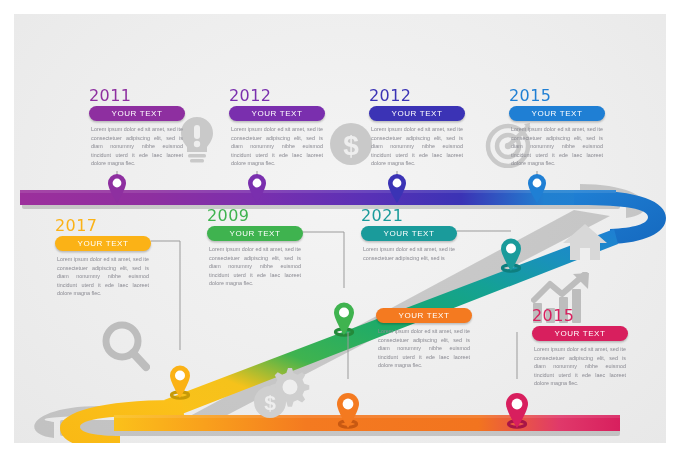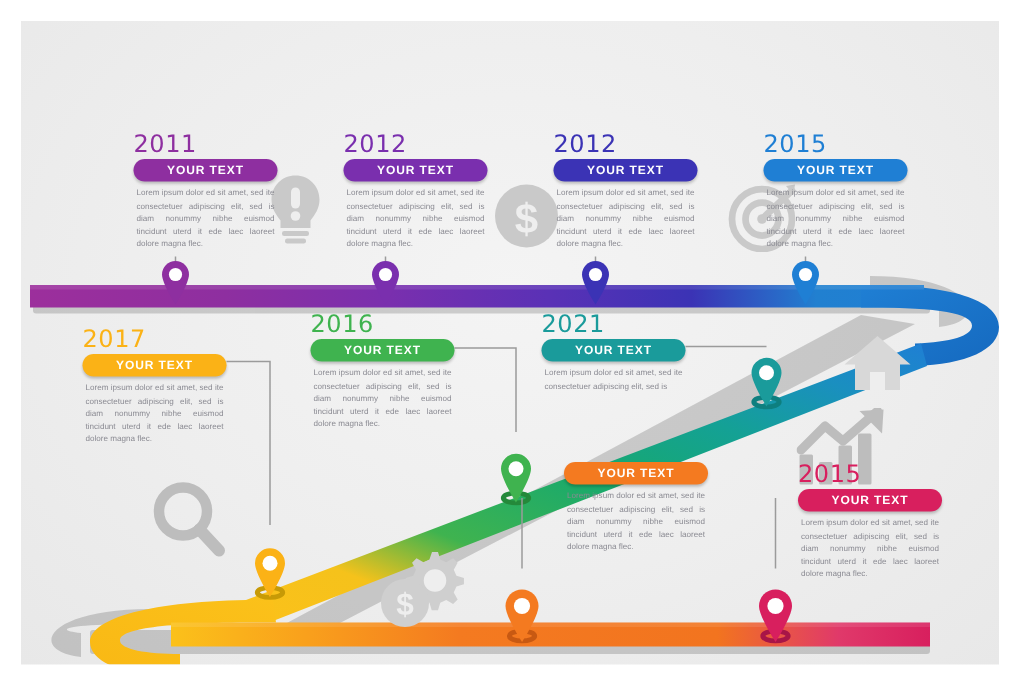--- a/index.html
+++ b/index.html
@@ -33,21 +33,21 @@
     line-height: 1;
     margin-bottom: 2px;
     font-family: "DejaVu Sans", sans-serif;
   }
   .pill {
     height: 15px;
     border-radius: 8px;
     display: flex; align-items: center; justify-content: center;
     color: #fff;
     font-size: 8px;
-    font-weight: 700;
+    font-weight: 400;
     letter-spacing: .6px;
     box-shadow: 0 1.5px 2px rgba(0,0,0,.22);
     text-align: right;
   }
   .body {
     margin-top: 4px;
     font-size: 5.4px;
     line-height: 1.58;
     color: #8a8a92;
     text-align: justify;
@@ -263,21 +263,21 @@
       <div class="body">Lorem ipsum dolor ed sit amet, sed ite consectetuer adipiscing elit, sed is diam nonummy nibhe euismod tincidunt uterd  it ede laec laoreet dolore magna flec.</div>
     </div>
 
     <div class="info" style="left:347px; top:194px;">
       <div class="year" style="color:#1a9b9b">2021</div>
       <div class="pill" style="background:#1a9b9b">YOUR TEXT</div>
       <div class="body">Lorem ipsum dolor ed sit amet, sed ite consectetuer adipiscing elit, sed is</div>
     </div>
 
     <div class="info" style="left:193px; top:194px;">
-      <div class="year" style="color:#3fb34f">2016</div>
+      <div class="year" style="color:#3fb34f">2009</div>
       <div class="pill" style="background:#3fb34f">YOUR TEXT</div>
       <div class="body">Lorem ipsum dolor ed sit amet, sed ite consectetuer adipiscing elit, sed is diam nonummy nibhe euismod tincidunt uterd  it ede laec laoreet dolore magna flec.</div>
     </div>
 
     <div class="info" style="left:41px; top:204px;">
       <div class="year" style="color:#fbb216">2017</div>
       <div class="pill" style="background:#fbb216">YOUR TEXT</div>
       <div class="body">Lorem ipsum dolor ed sit amet, sed ite consectetuer adipiscing elit, sed is diam nonummy nibhe euismod tincidunt uterd  it ede laec laoreet dolore magna flec.</div>
     </div>
 

